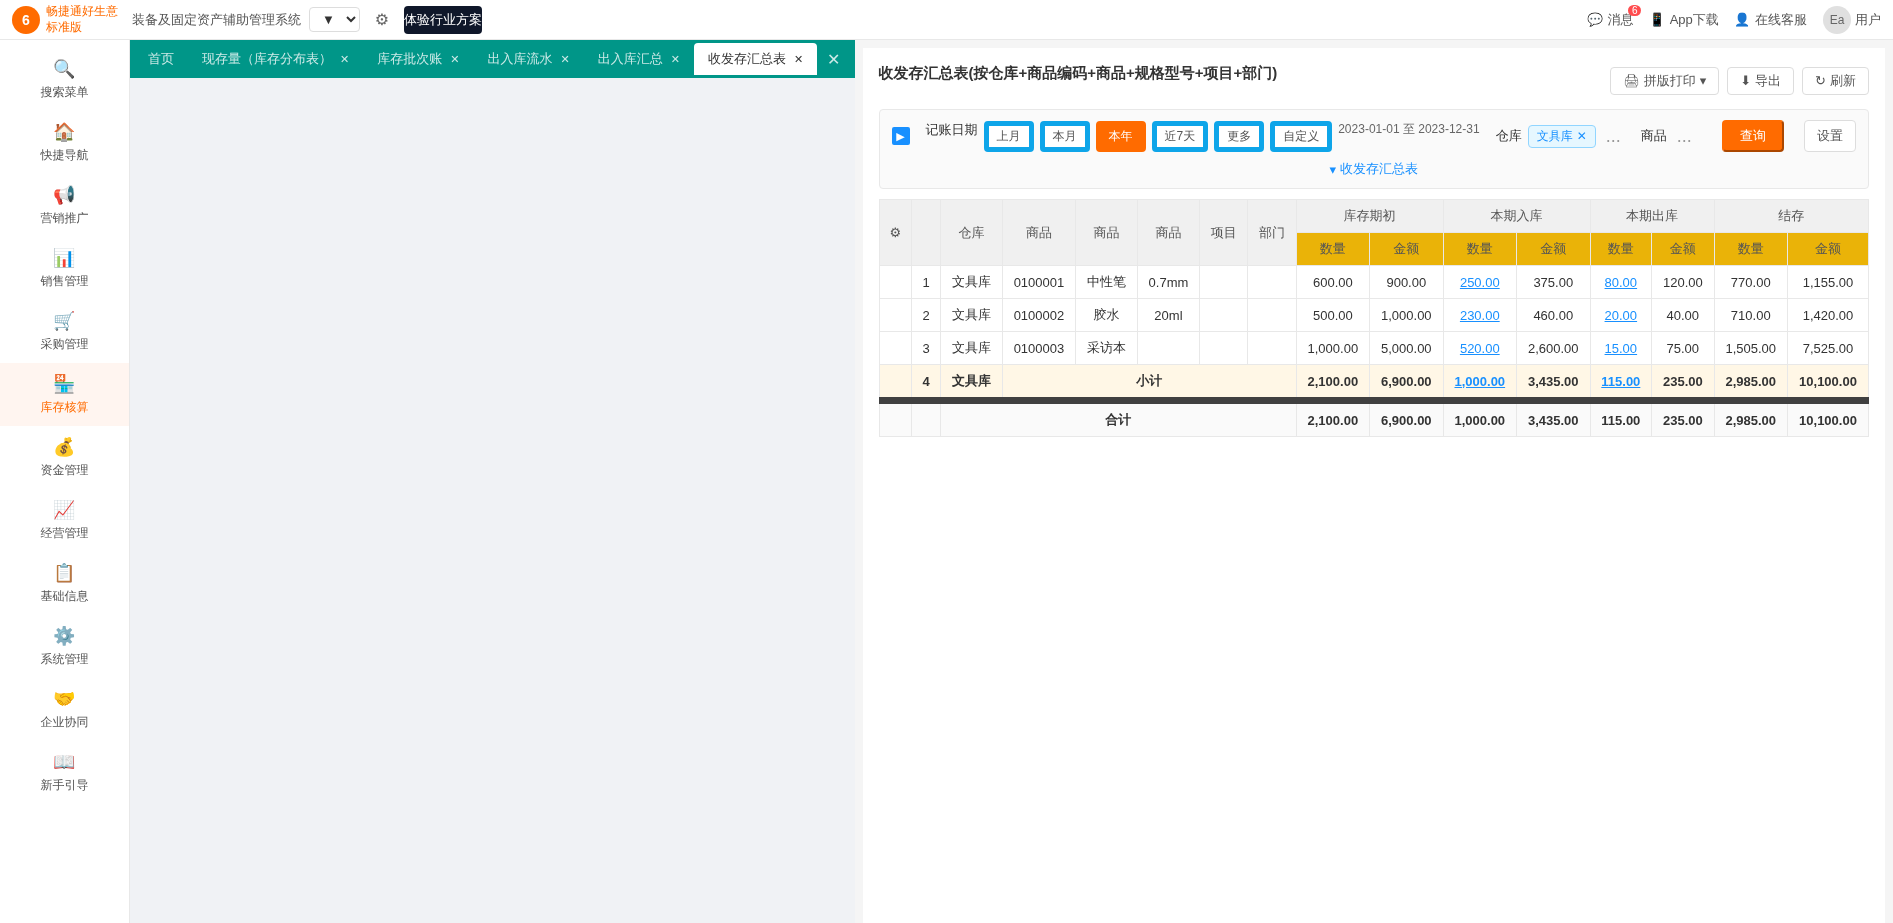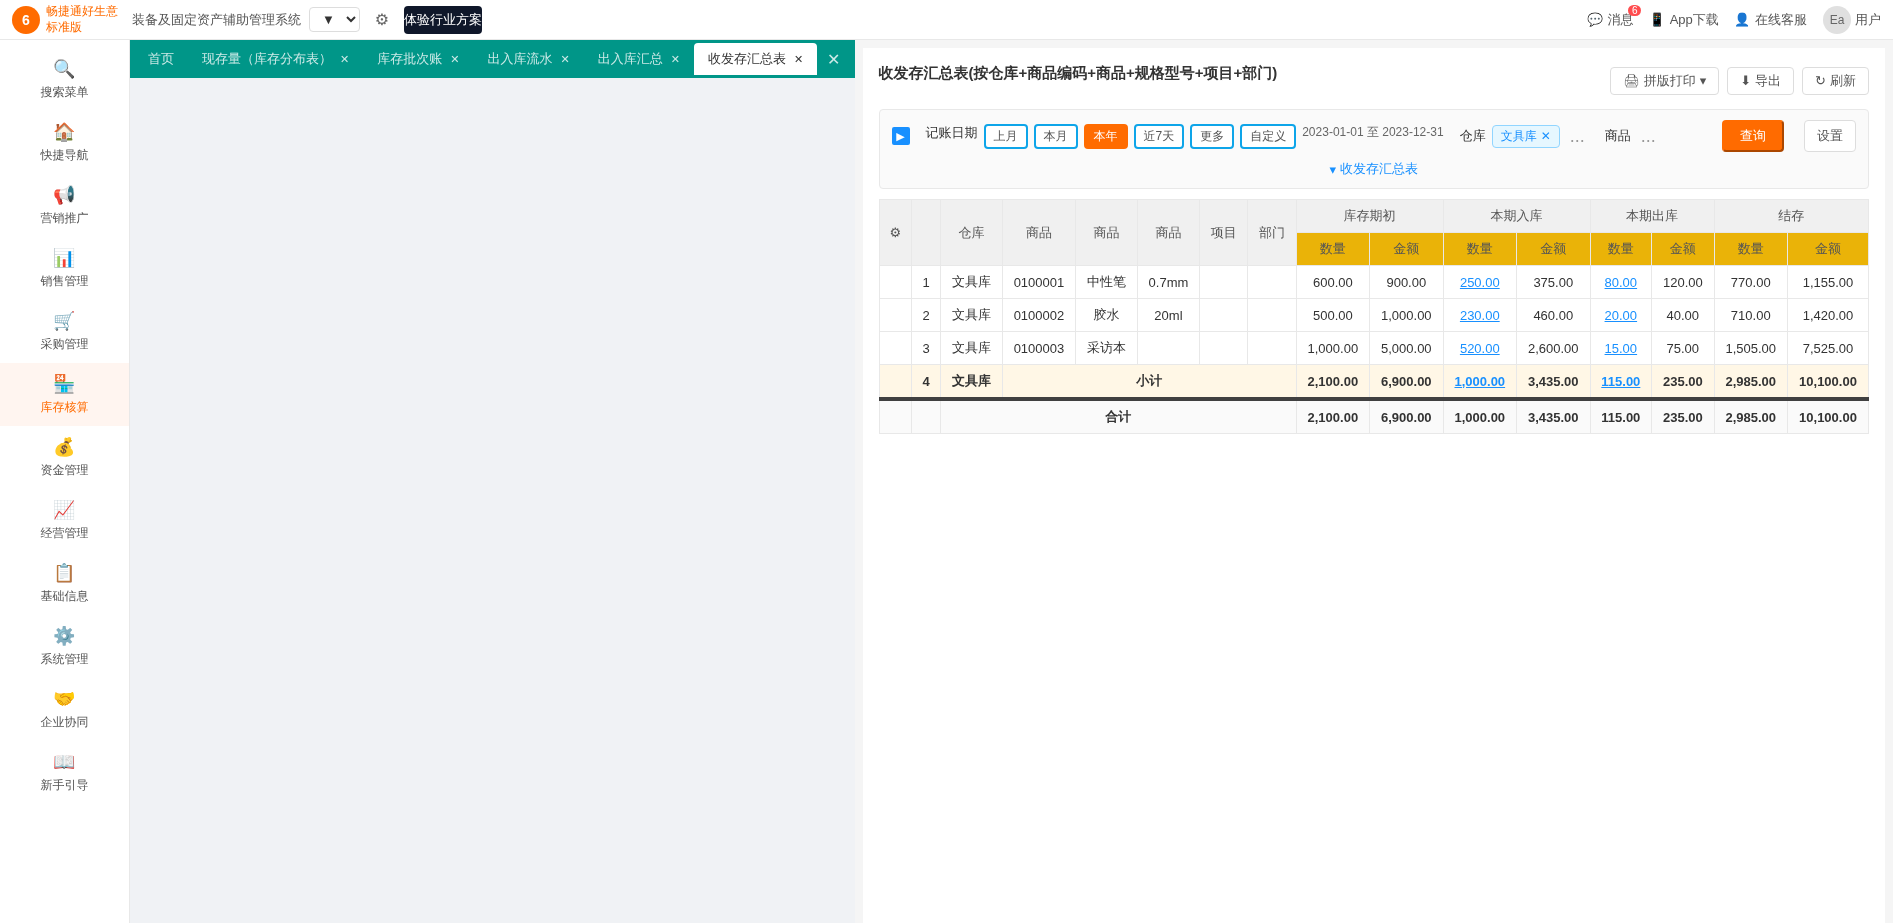--- a/index.html
+++ b/index.html
@@ -40,42 +40,42 @@
     .tab-close { font-size: 11px; color: inherit; cursor: pointer; margin-left: 4px; }
     .tab-close-white { color: rgba(255,255,255,0.8); }
     .tab-bar-close { margin-left: auto; color: rgba(255,255,255,0.8); padding: 0 10px; cursor: pointer; font-size: 16px; }
 
     
     .page-content { flex: 1; overflow: auto; padding: 0; background: #f5f5f5; }
     .page-inner { background: #fff; margin: 8px; padding: 16px; min-height: 100%; }
 
     
     .page-title { font-size: 15px; font-weight: bold; color: #333; margin-bottom: 14px; }
-    .date-btn { padding: 2px 8px; border: 2px solid #0ea5e9; border-radius: 4px; cursor: pointer; font-size: 12px; background: #fff; color: #555; }
+    .date-btn { padding: 2px 8px; border: 5px solid #0ea5e9; border-radius: 4px; cursor: pointer; font-size: 12px; background: #fff; color: #555; }
     .date-btn.active { background: #ff6b00; color: #fff; border-color: #ff6b00; }
     .date-range { font-size: 12px; color: #666; }
     .warehouse-tag { display: flex; align-items: center; gap: 4px; background: #e6f7ff; border: 1px solid #91d5ff; padding: 2px 8px; border-radius: 4px; color: #1890ff; font-size: 12px; }
     .tag-close { cursor: pointer; color: #1890ff; font-size: 12px; }
     .more-btn { color: #999; font-size: 18px; cursor: pointer; padding: 0 4px; }
     .tool-btn { padding: 4px 12px; border: 1px solid #ddd; border-radius: 4px; cursor: pointer; font-size: 13px; background: #fff; color: #555; display: flex; align-items: center; gap: 4px; }
     .query-btn { background: #ff6b00; color: #fff; border-color: #ff6b00; padding: 5px 16px; border-radius: 4px; cursor: pointer; font-size: 13px; }
     .settings-btn { padding: 5px 12px; border: 1px solid #ddd; border-radius: 4px; cursor: pointer; font-size: 13px; background: #fff; color: #555; }
     .expand-btn { color: #1890ff; cursor: pointer; font-size: 13px; display: flex; align-items: center; gap: 4px; }
 
     
     .data-table { width: 100%; border-collapse: collapse; font-size: 13px; }
     .data-table th, .data-table td { border: 1px solid #e8e8e8; padding: 7px 10px; text-align: center; white-space: nowrap; }
     .data-table thead th { background: #eab308; color: #555; font-weight: normal; }
     .data-table thead tr:first-child th { background: #f0f0f0; }
     .data-table tbody tr.subtotal { background: #fff7e6; font-weight: bold; }
     .data-table .link-val { color: #1890ff; text-decoration: underline; cursor: pointer; }
     .settings-col { width: 30px; }
 
     
-    .table-footer { background: #f0abfc; border-top: 4px solid #404040; }
+    .table-footer { background: #f0abfc; border-top: 7px solid #404040; }
     .table-footer td { font-weight: bold; background: #fafafa; }
   </style>
 </head>
 <body>
 
 <div class="top-bar">
   <div class="top-bar-left">
     <div class="logo-area">
       <div class="logo-circle">6</div>
       <div class="logo-text">

